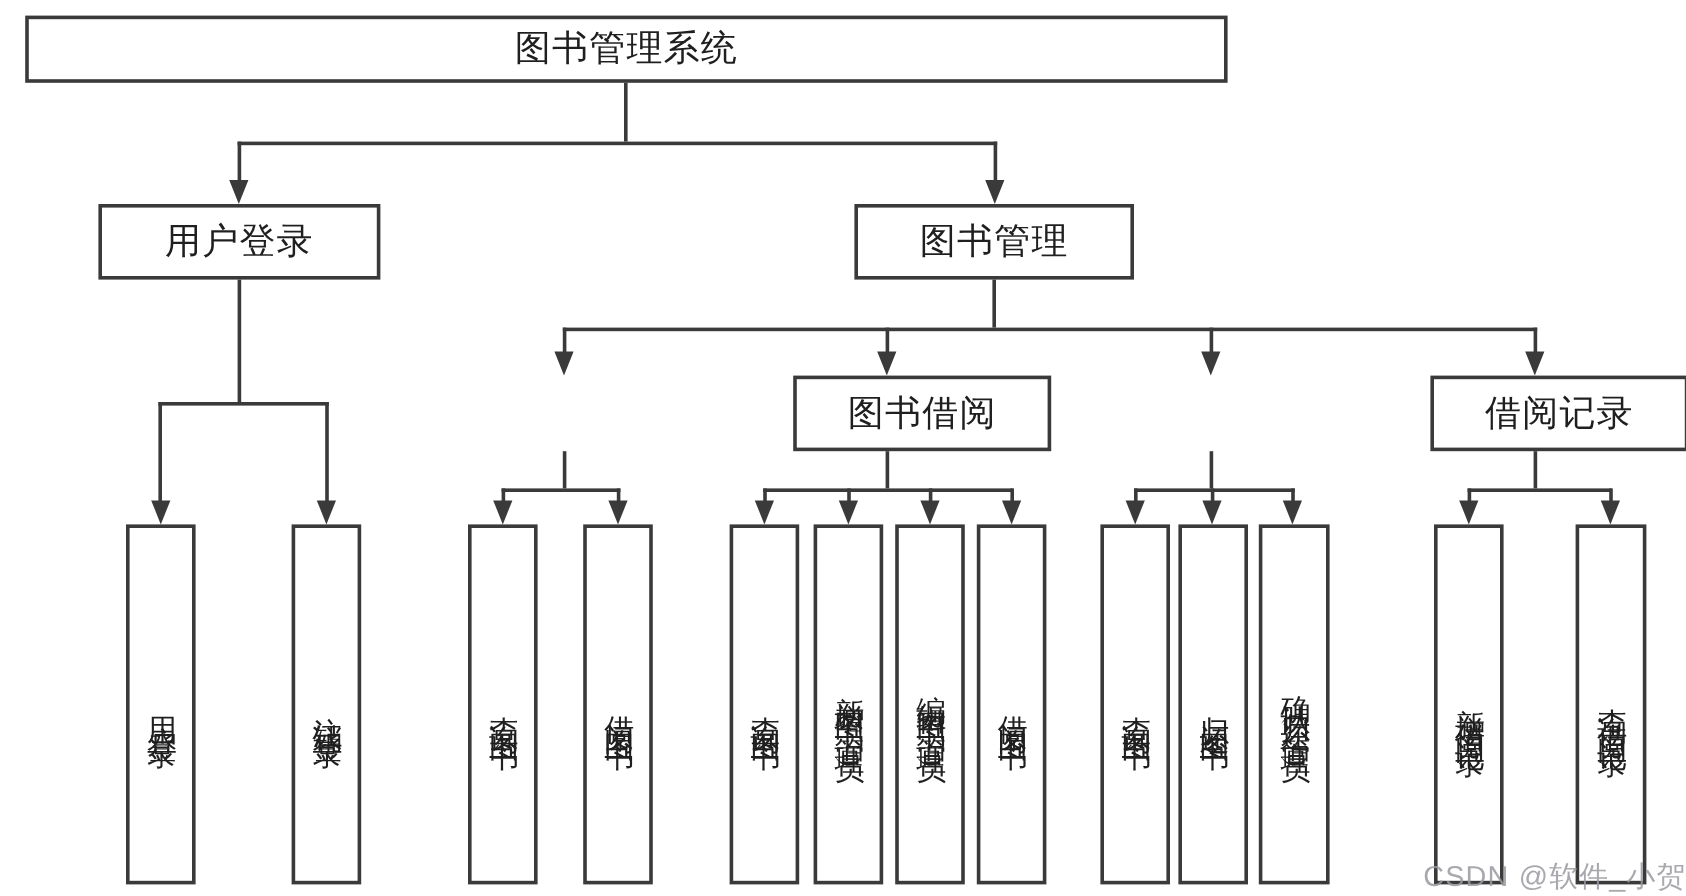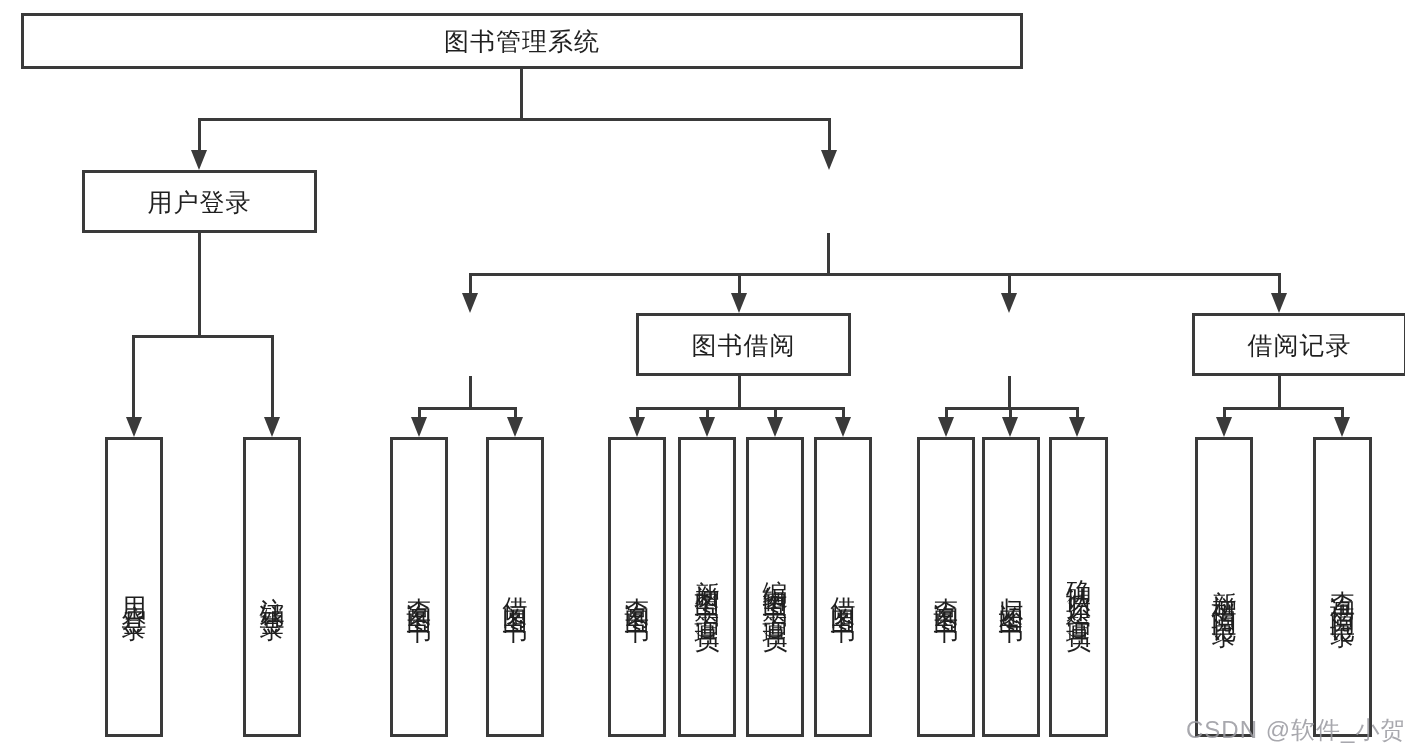--- a/index.html
+++ b/index.html
@@ -19,21 +19,21 @@
     color: var(--text);
     overflow: hidden;
   }
   .node {
     position: absolute;
     border: 3px solid var(--line);
     background: var(--background);
     display: flex;
     align-items: center;
     justify-content: center;
-    font-size: 25px;
+    font-size: 30px;
     letter-spacing: 1px;
     text-align: center;
     line-height: 1.2;
   }
   .node.vert {
     writing-mode: vertical-rl;
     font-size: 25px;
     line-height: 1.0;
     letter-spacing: 7px;
     padding-top: 8px;
@@ -61,23 +61,24 @@
 </style>
 </head>
 <body>
 
 <div class="stage">
 
   <div class="node" style="left:21px; top:13px; width:1002px; height:56px;">图书管理系统</div>
 
   <div class="node" style="left:82px; top:170px; width:235px; height:63px;">用户登录</div>
 
+  <div class="node" style="left:712px; top:170px; width:233px; height:63px;">图书管理</div>
 
 
-  <div class="node" style="left:636px; top:313px; width:215px; height:63px;">图书借阅</div>
+  <div class="node" style="left:661px; top:313px; width:215px; height:63px;">图书借阅</div>
 
 
   <div class="node" style="left:1172px; top:313px; width:215px; height:63px;margin-left:20px;">借阅记录</div>
 
   <div class="node vert" style="left:105px; top:437px; width:58px; height:300px;">用户登录</div>
 
   <div class="node vert" style="left:243px; top:437px; width:58px; height:300px;">注销登录</div>
 
   <div class="node vert" style="left:390px; top:437px; width:58px; height:300px;">查询图书</div>
 

